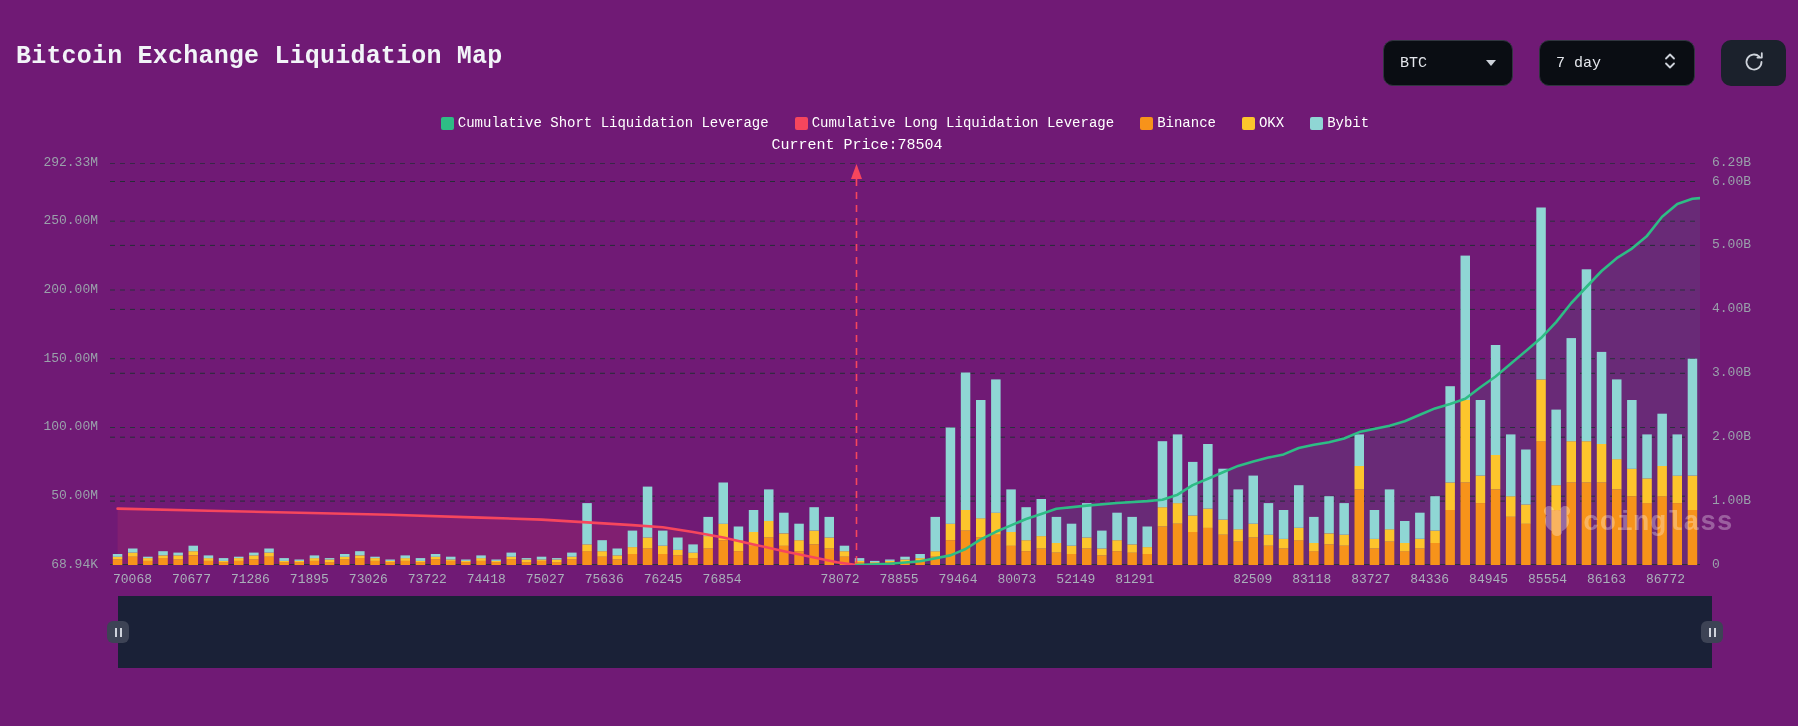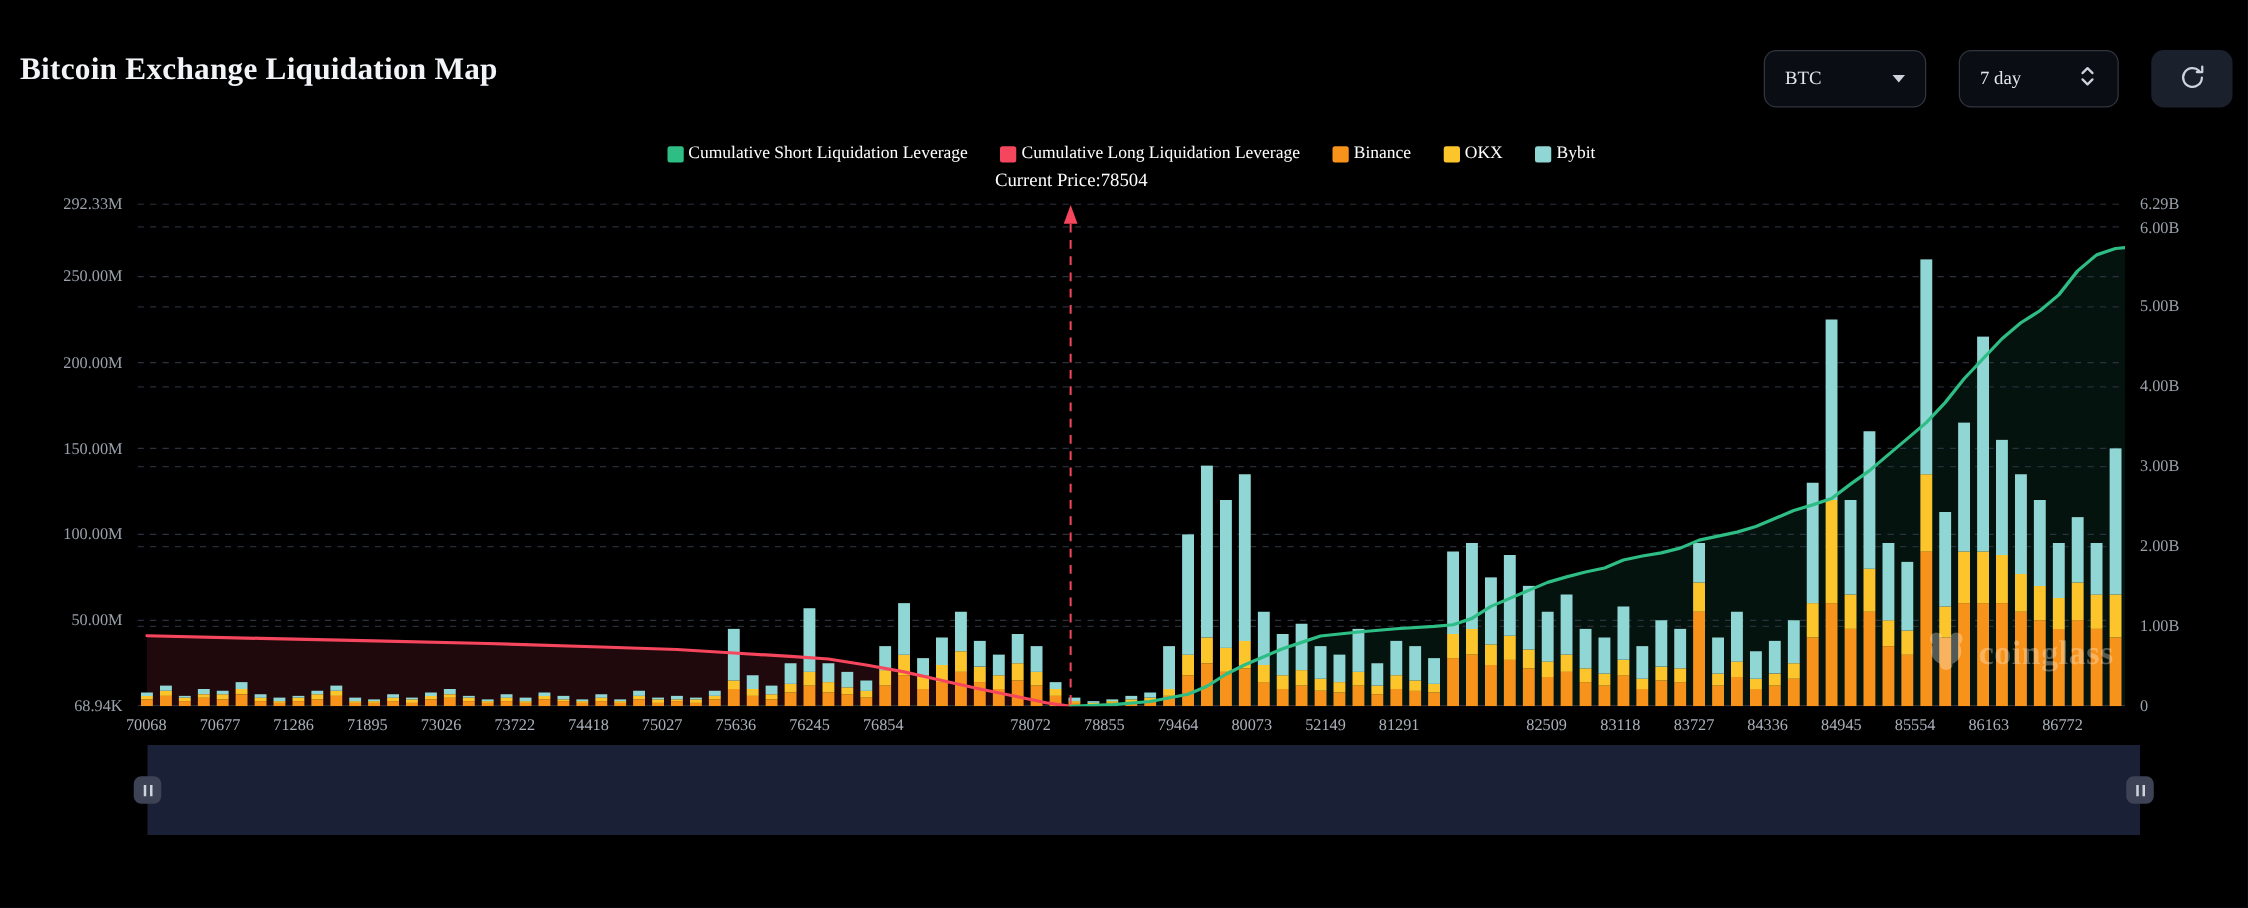--- a/index.html
+++ b/index.html
@@ -1,37 +1,37 @@
 <!DOCTYPE html>
 <html><head>
 <meta charset="utf-8">
 <style>
   html,body{margin:0;padding:0;background:#0d1118;}
-  .app{position:relative;width:1798px;height:726px;background:#000000;overflow:hidden;
-       font-family:Liberation Serif, serif;color:#e8eaee;}
+  .app{position:relative;width:1798px;height:726px;background:#701a75;overflow:hidden;
+       font-family:Liberation Mono, monospace;color:#e8eaee;}
   .page-title{position:absolute;left:16px;top:42px;font-size:25px;font-weight:700;color:#f2f4f8;letter-spacing:.2px;}
   .controls{position:absolute;right:12px;top:40px;display:flex;gap:26px;align-items:center;}
   .select{display:flex;align-items:center;justify-content:space-between;height:46px;box-sizing:border-box;
           border:1px solid #30353f;border-radius:10px;background:#0a0d13;padding:0 16px;cursor:pointer;}
   .select .val{font-size:15px;color:#e4e7ec;font-weight:500;}
   .sel-symbol{width:130px;}
-  .sel-range{width:128px;}
+  .sel-range{width:156px;}
   .caret-down{width:0;height:0;border-left:5px solid transparent;border-right:5px solid transparent;
               border-top:6px solid #cdd2da;}
   .btn-refresh{width:65px;height:46px;border:none;border-radius:10px;background:#1b212c;display:flex;
                align-items:center;justify-content:center;cursor:pointer;}
   .legend{position:absolute;left:110px;top:115px;width:1590px;display:flex;justify-content:center;gap:26px;}
   .legend-item{display:flex;align-items:center;gap:4px;cursor:pointer;}
   .legend-swatch{width:13px;height:13px;border-radius:2px;}
   .legend-label{font-size:14px;color:#ffffff;}
   .current-price{position:absolute;left:687px;top:137px;width:340px;text-align:center;
                  font-size:15px;color:#ffffff;}
   .plot{position:absolute;left:110px;top:163px;width:1590px;height:402px;}
   .axis-label{position:absolute;font-size:13px;color:#9aa1ab;white-space:nowrap;}
-  .x-label{position:absolute;font-size:13px;color:#a9b0ba;width:70px;text-align:center;top:572px;}
+  .x-label{position:absolute;font-size:13px;color:#a9b0ba;width:70px;text-align:right;top:572px;}
   .watermark{position:absolute;left:1540px;top:503px;display:flex;align-items:center;gap:9px;opacity:.30;}
   .watermark-text{font-size:27px;font-weight:700;color:#ffffff;letter-spacing:.5px;}
   .navigator{position:absolute;left:118px;top:596px;width:1594px;height:72px;background:#1a2137;}
   .nav-handle{position:absolute;top:25px;width:22px;height:22px;border-radius:6px;background:#3d4355;
               display:flex;align-items:center;justify-content:center;gap:3px;cursor:ew-resize;}
   .nav-handle i{display:block;width:2px;height:9px;background:#cfd3dc;}
   .nav-handle.left{left:-11px;}
   .nav-handle.right{right:-11px;}
 </style>
 </head>

